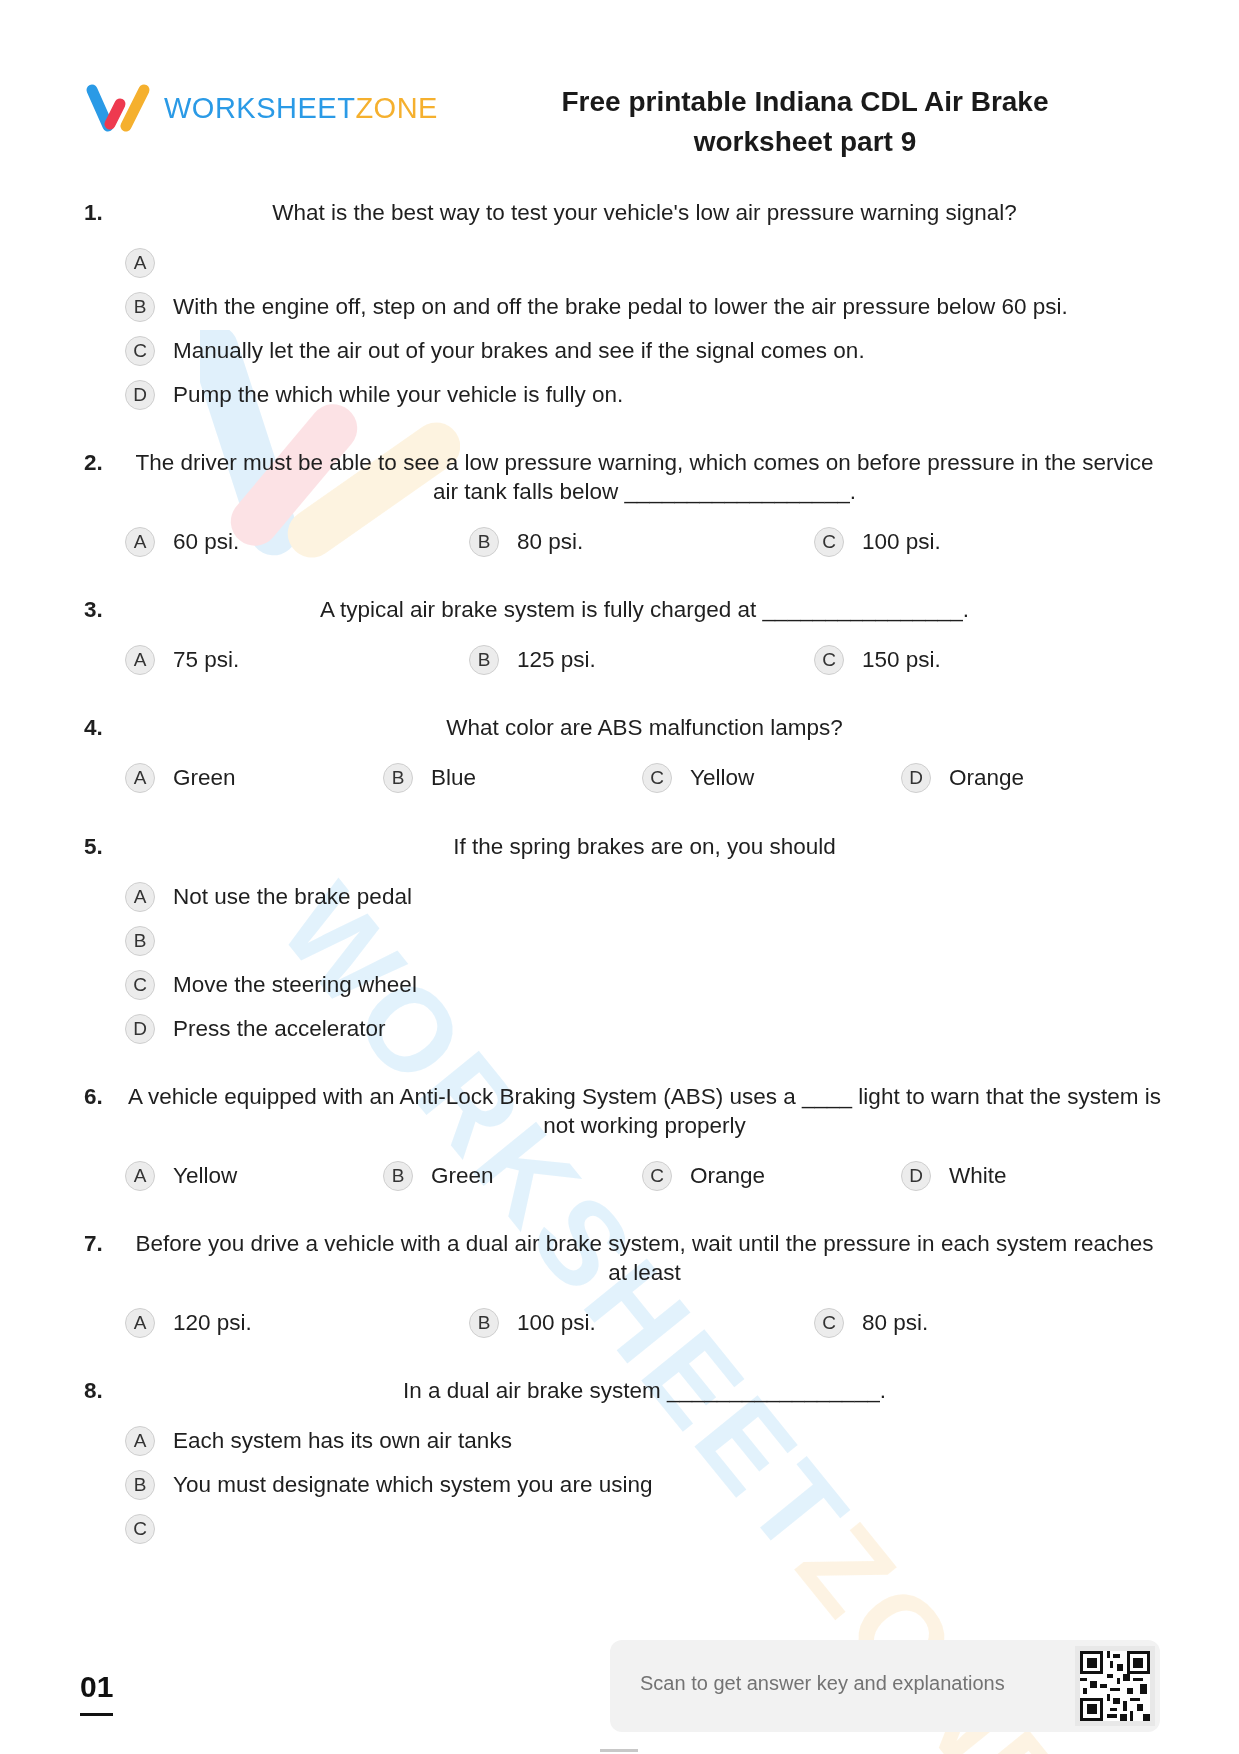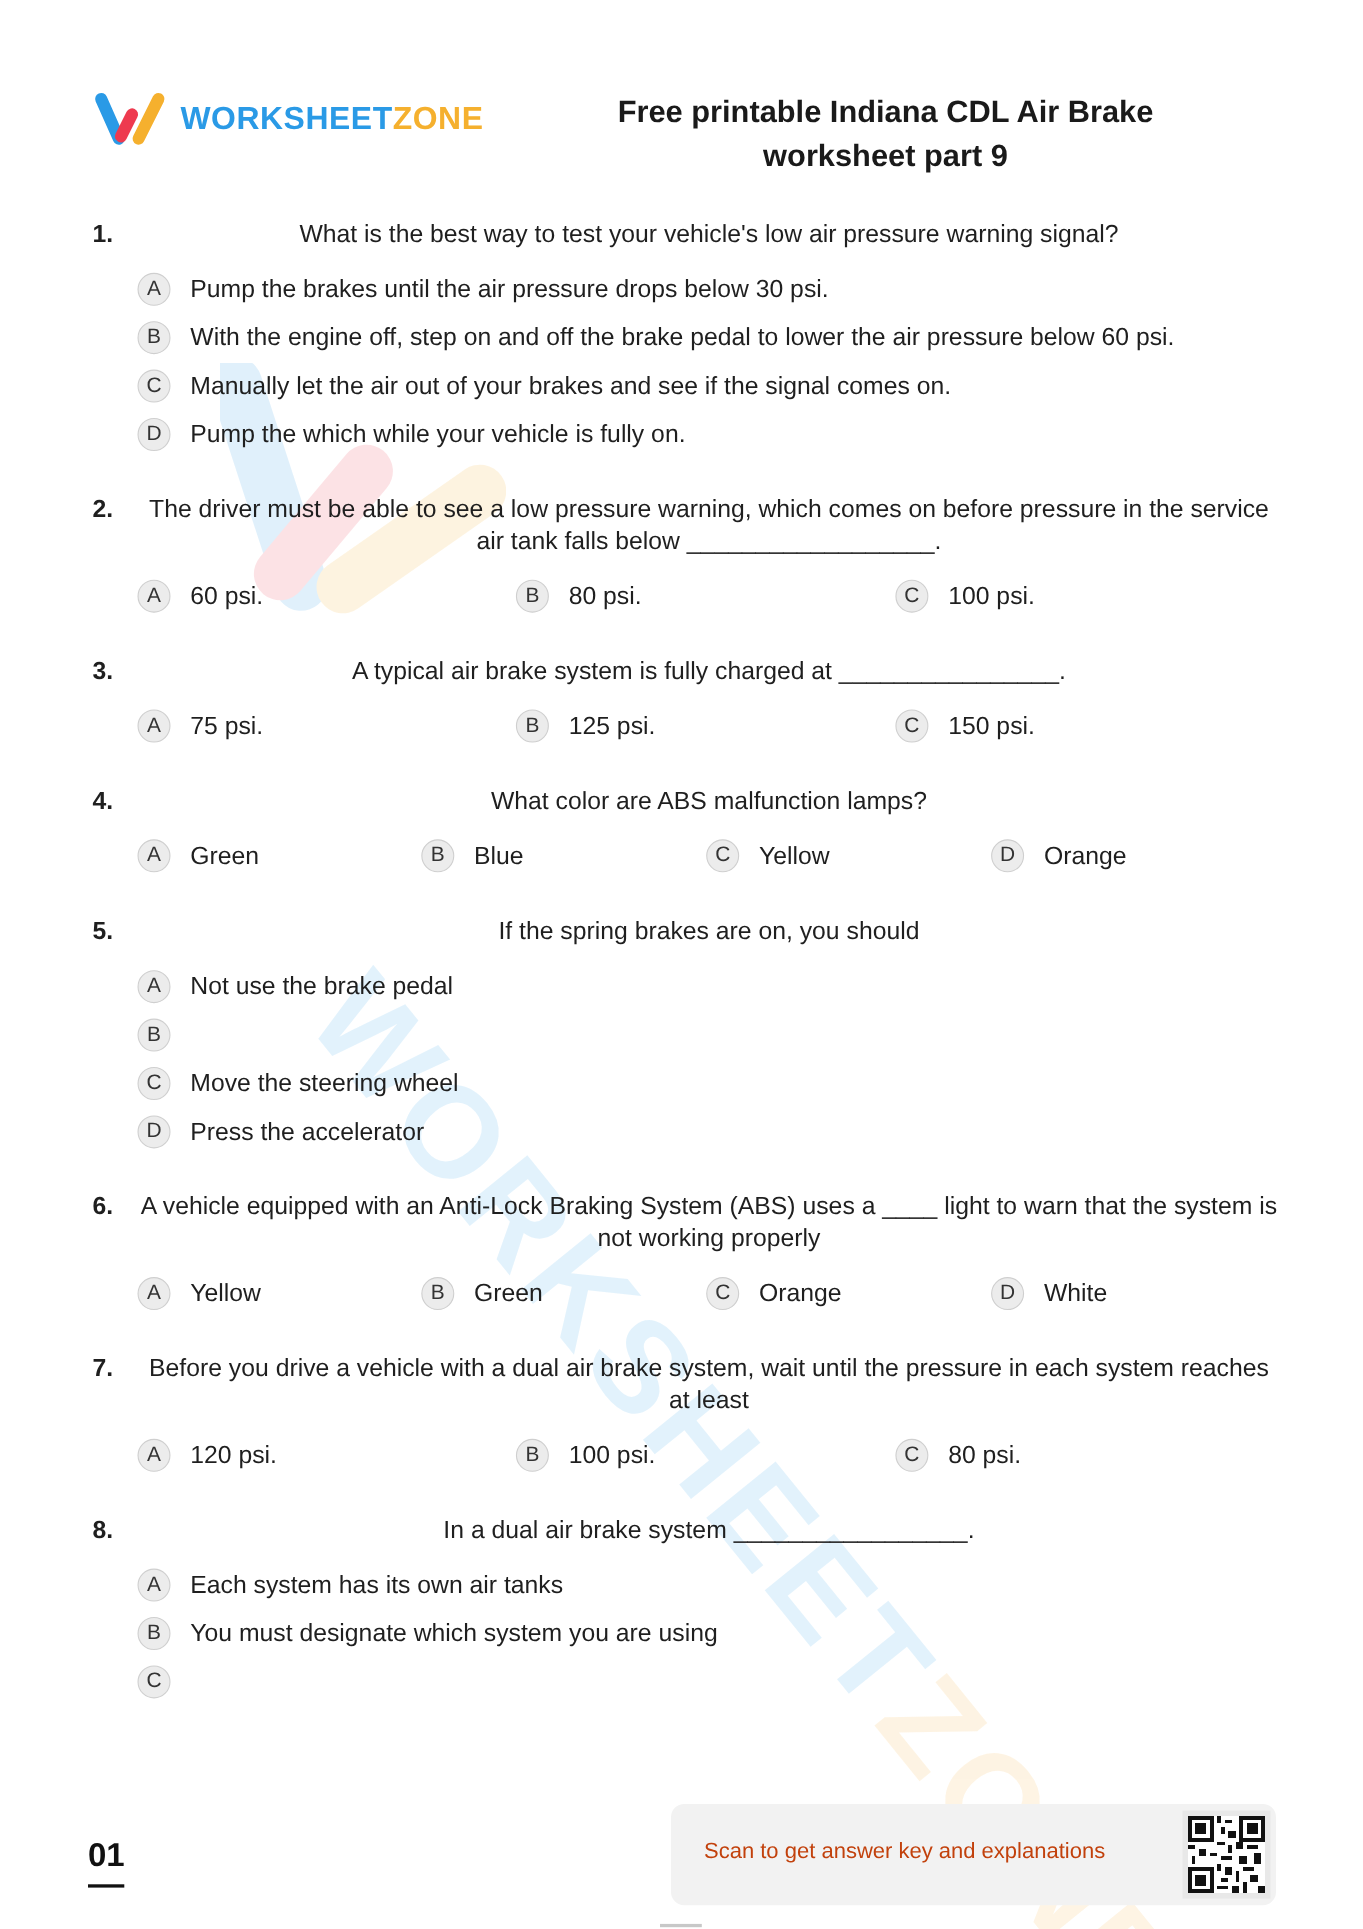--- a/index.html
+++ b/index.html
@@ -17,21 +17,21 @@
       transform: rotate(51deg); transform-origin: 0 0;
       font-size: 118px; font-weight: bold; letter-spacing: 6px; white-space: nowrap;
       opacity: 0.12; pointer-events: none;
     }
     .wm-text .blue { color: #1e9be8; }
     .wm-text .orange { color: #f5a623; }
 
     
     .logo { position: absolute; left: 84px; top: 82px; display: flex; align-items: center; gap: 12px; }
     .logo svg { width: 68px; height: 52px; }
-    .logo-text { font-size: 29px; font-weight: bold; letter-spacing: 0.5px; }
+    .logo-text { font-size: 29px; font-weight: normal; letter-spacing: 0.5px; }
     .logo-text .w { color: #2a9ae6; }
     .logo-text .z { color: #f5b02e; }
     .title {
       position: absolute; left: 540px; top: 82px; width: 530px; text-align: center;
       font-size: 28px; font-weight: bold; line-height: 40px; color: #1a1a1a;
     }
 
     
     .q { position: absolute; left: 84px; width: 1080px; }
     .q-head { display: flex; font-size: 22.5px; line-height: 29px; color: #1f1f1f; }
@@ -50,21 +50,21 @@
 
     
     .page-num {
       position: absolute; left: 80px; top: 1672px; font-size: 30px; font-weight: 900;
       color: #111; border-bottom: 3px solid #111; line-height: 30px; padding-bottom: 11px;
     }
     .scan-box {
       position: absolute; left: 610px; top: 1640px; width: 550px; height: 92px;
       background: #f2f2f2; border-radius: 12px;
     }
-    .scan-text { position: absolute; left: 30px; top: 32px; font-size: 20px; color: #c2410c; }
+    .scan-text { position: absolute; left: 30px; top: 32px; font-size: 20px; color: #737373; }
     .qr { position: absolute; left: 465px; top: 6px; width: 80px; height: 80px; background: #e8e8e8; display: flex; align-items: center; justify-content: center; }
     .bottom-mark { position: absolute; left: 600px; top: 1749px; width: 38px; height: 3px; background: #c8c8c8; }
   </style>
 </head>
 <body>
 
 <div class="page">
 
   <svg class="wm-logo" viewBox="0 0 260 240">
     <rect x="20" y="-10" width="48" height="240" rx="24" fill="#2a9ae6" transform="rotate(-18 44 110)"></rect>
@@ -91,21 +91,20 @@
   </div>
 
   <div class="q" style="top:198px">
     <div class="q-head">
         <span class="q-num">1.</span>
         <span class="q-text">What is the best way to test your vehicle's low air pressure warning signal?</span>
       </div>
     <div class="opts-list">
       <div class="opt">
           <span class="bubble">A</span>
-          <span>Pump the brakes until the air pressure drops below 30 psi.</span>
         </div>
       <div class="opt">
           <span class="bubble">B</span>
           <span>With the engine off, step on and off the brake pedal to lower the air pressure below 60 psi.</span>
         </div>
       <div class="opt">
           <span class="bubble">C</span>
           <span>Manually let the air out of your brakes and see if the signal comes on.</span>
         </div>
       <div class="opt">

